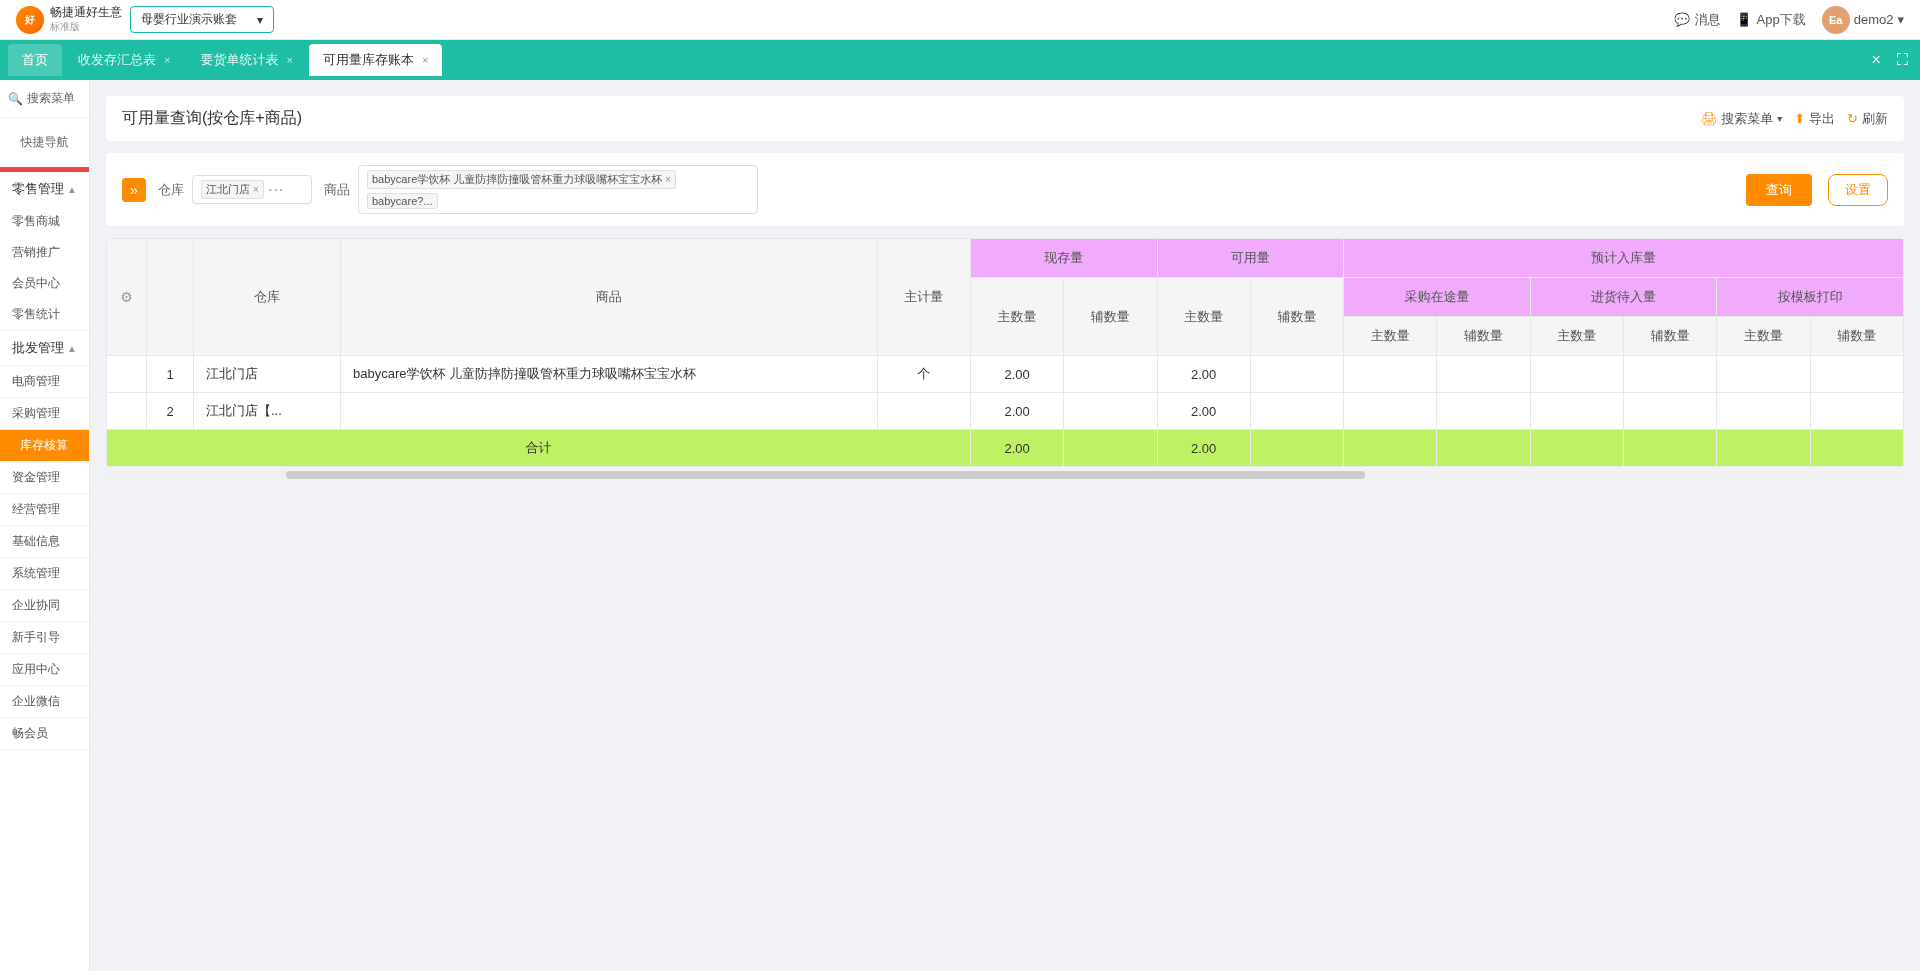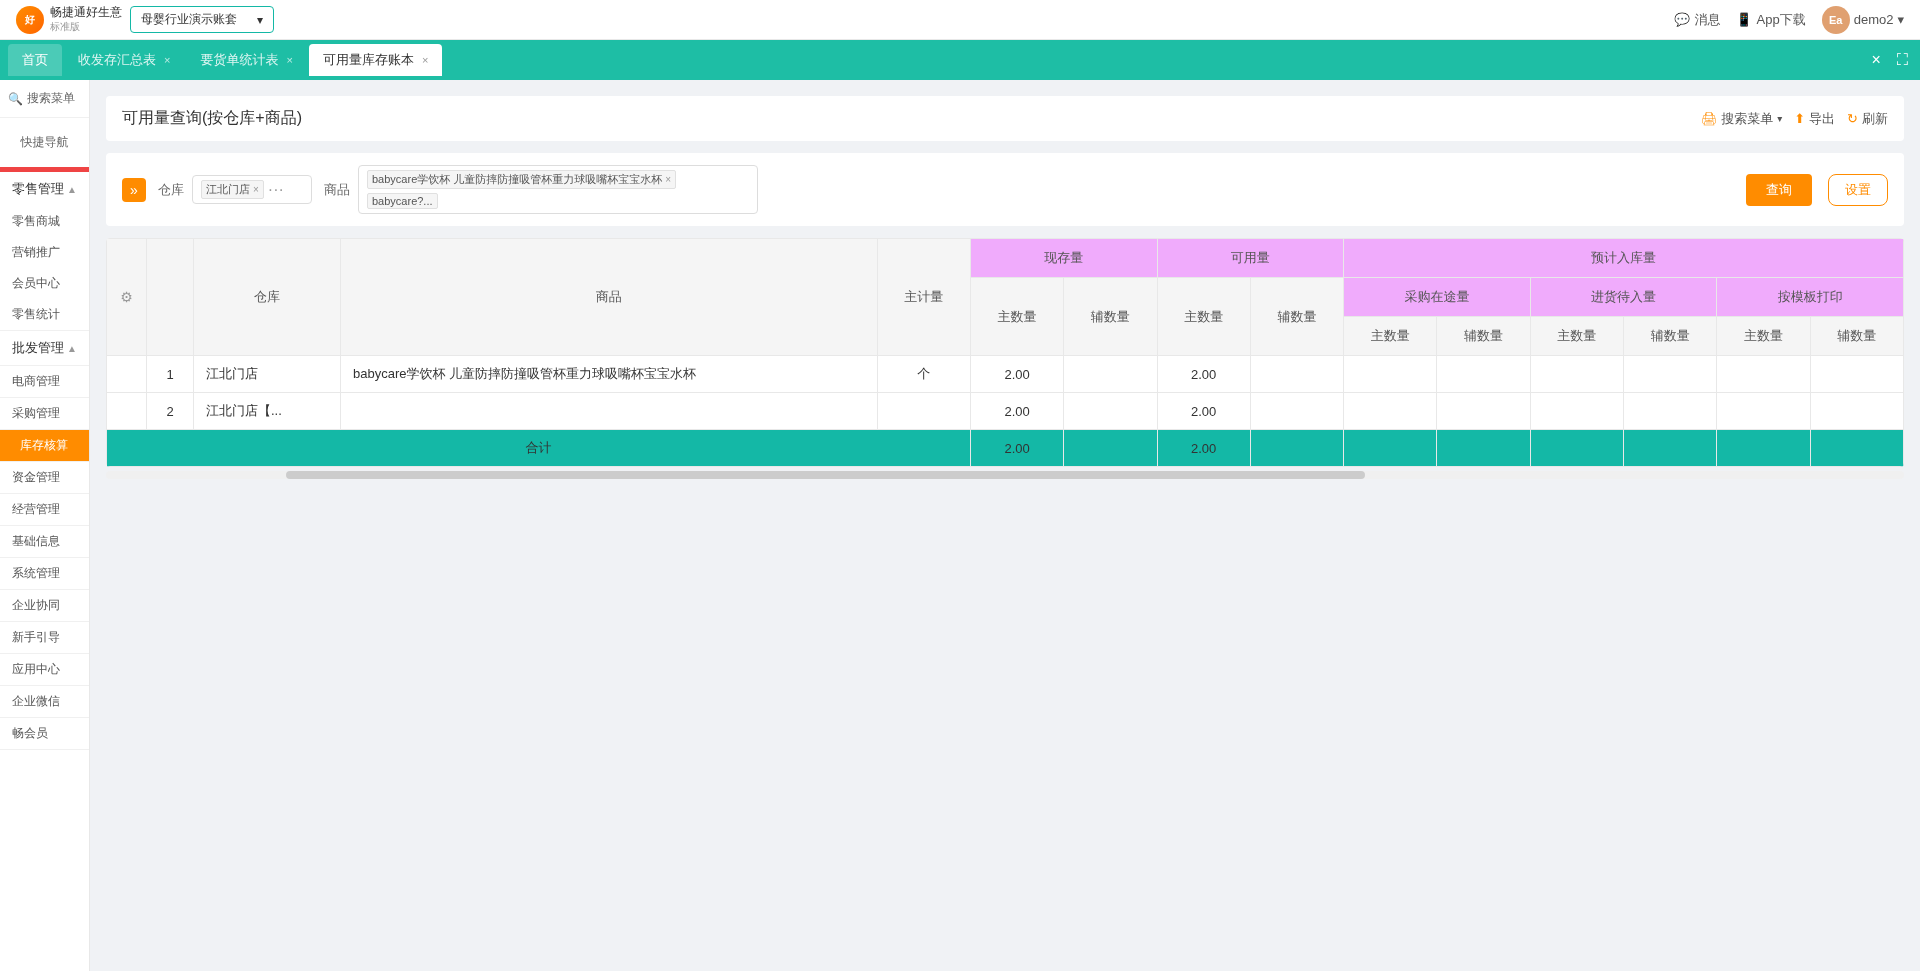--- a/index.html
+++ b/index.html
@@ -368,21 +368,21 @@
     td {
       padding: 9px 12px;
       text-align: center;
       color: #333;
       border: 1px solid #e8e8e8;
     }
     .th-group {
       background: #f0abfc;
     }
     .total-row {
-      background: #14b8a6;
+      background: #bef264;
     }
     .total-row td {
       font-weight: 500;
     }
     .col-settings {
       width: 40px;
     }
     .gear-icon {
       cursor: pointer;
       color: #999;

